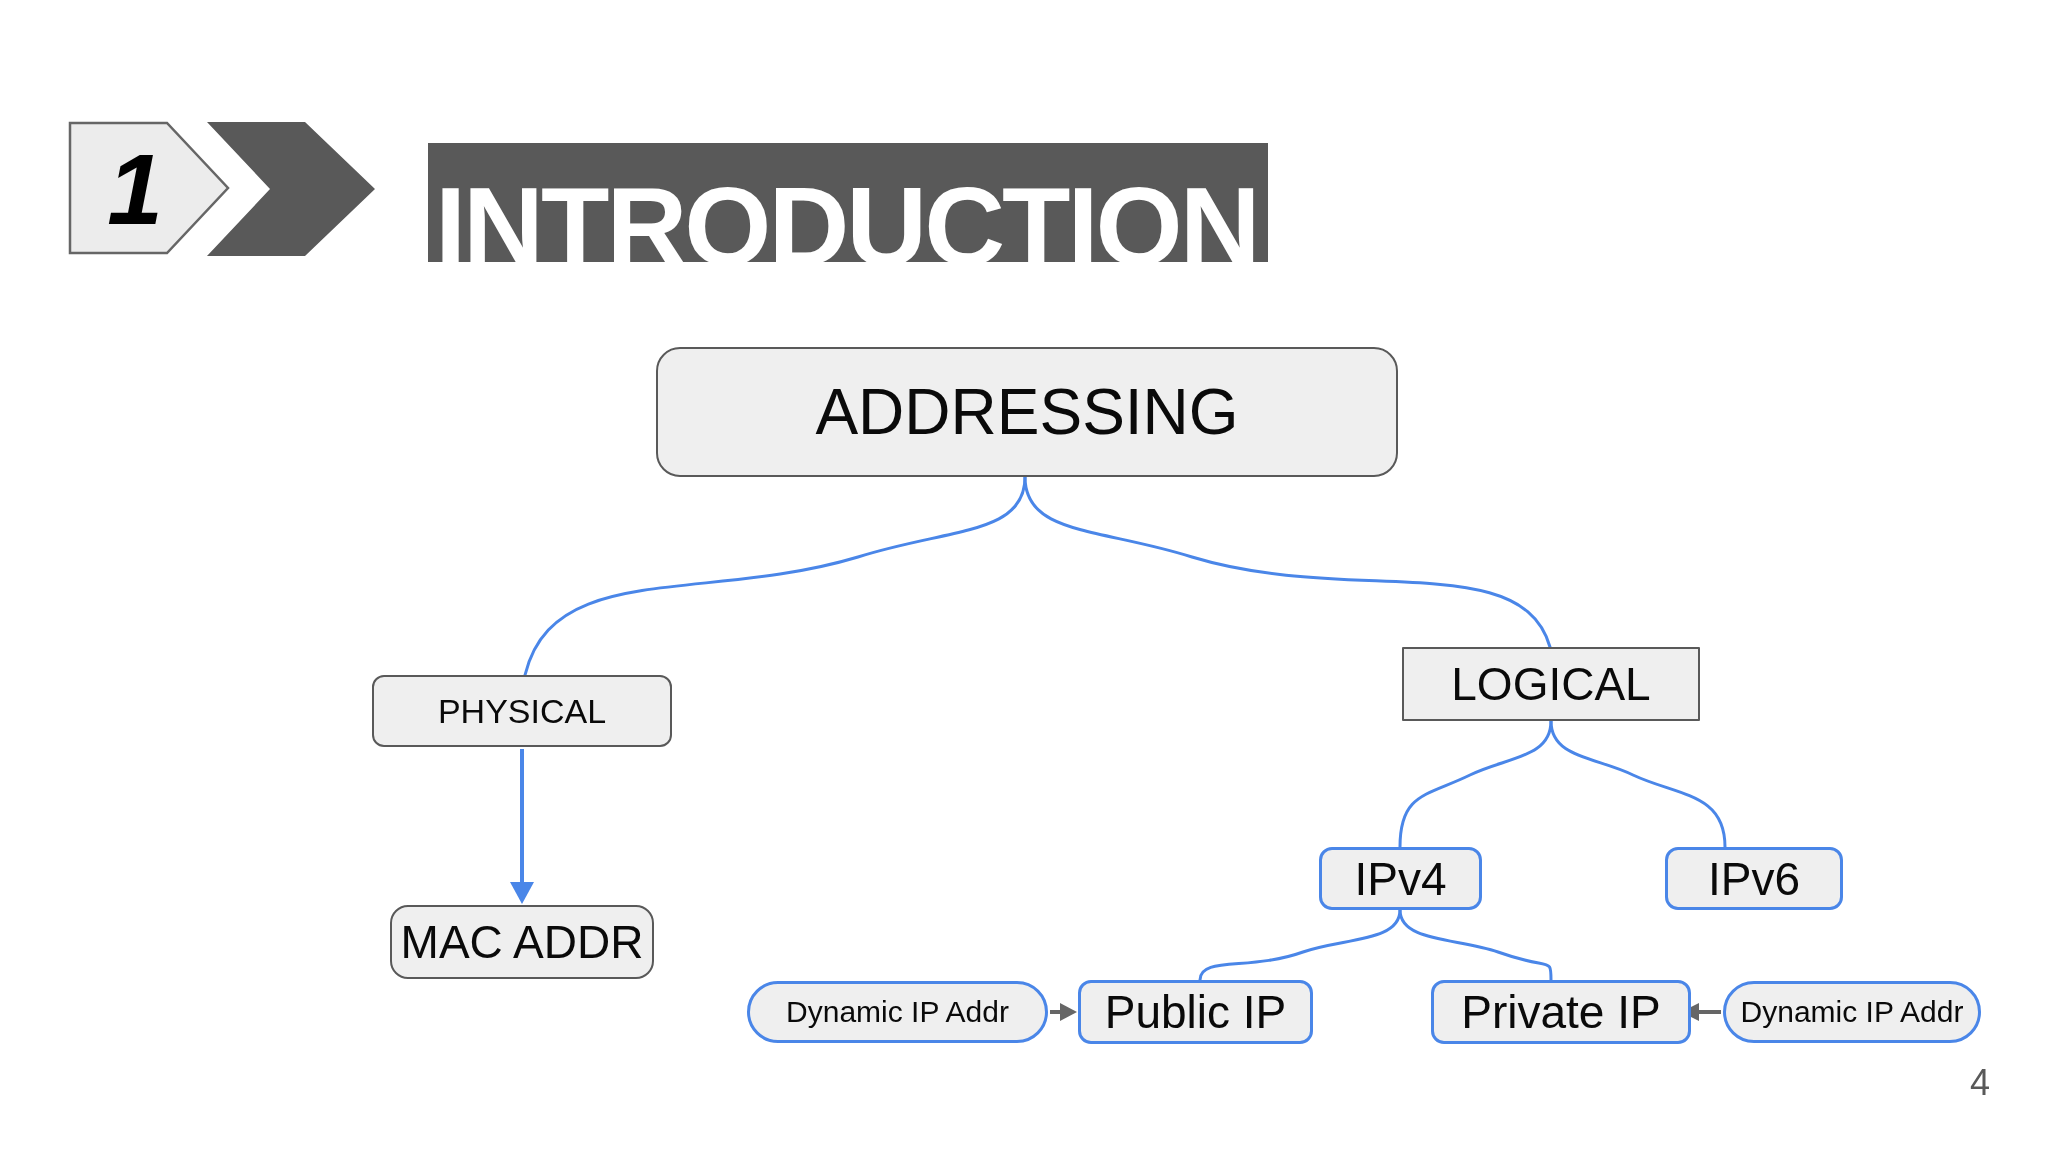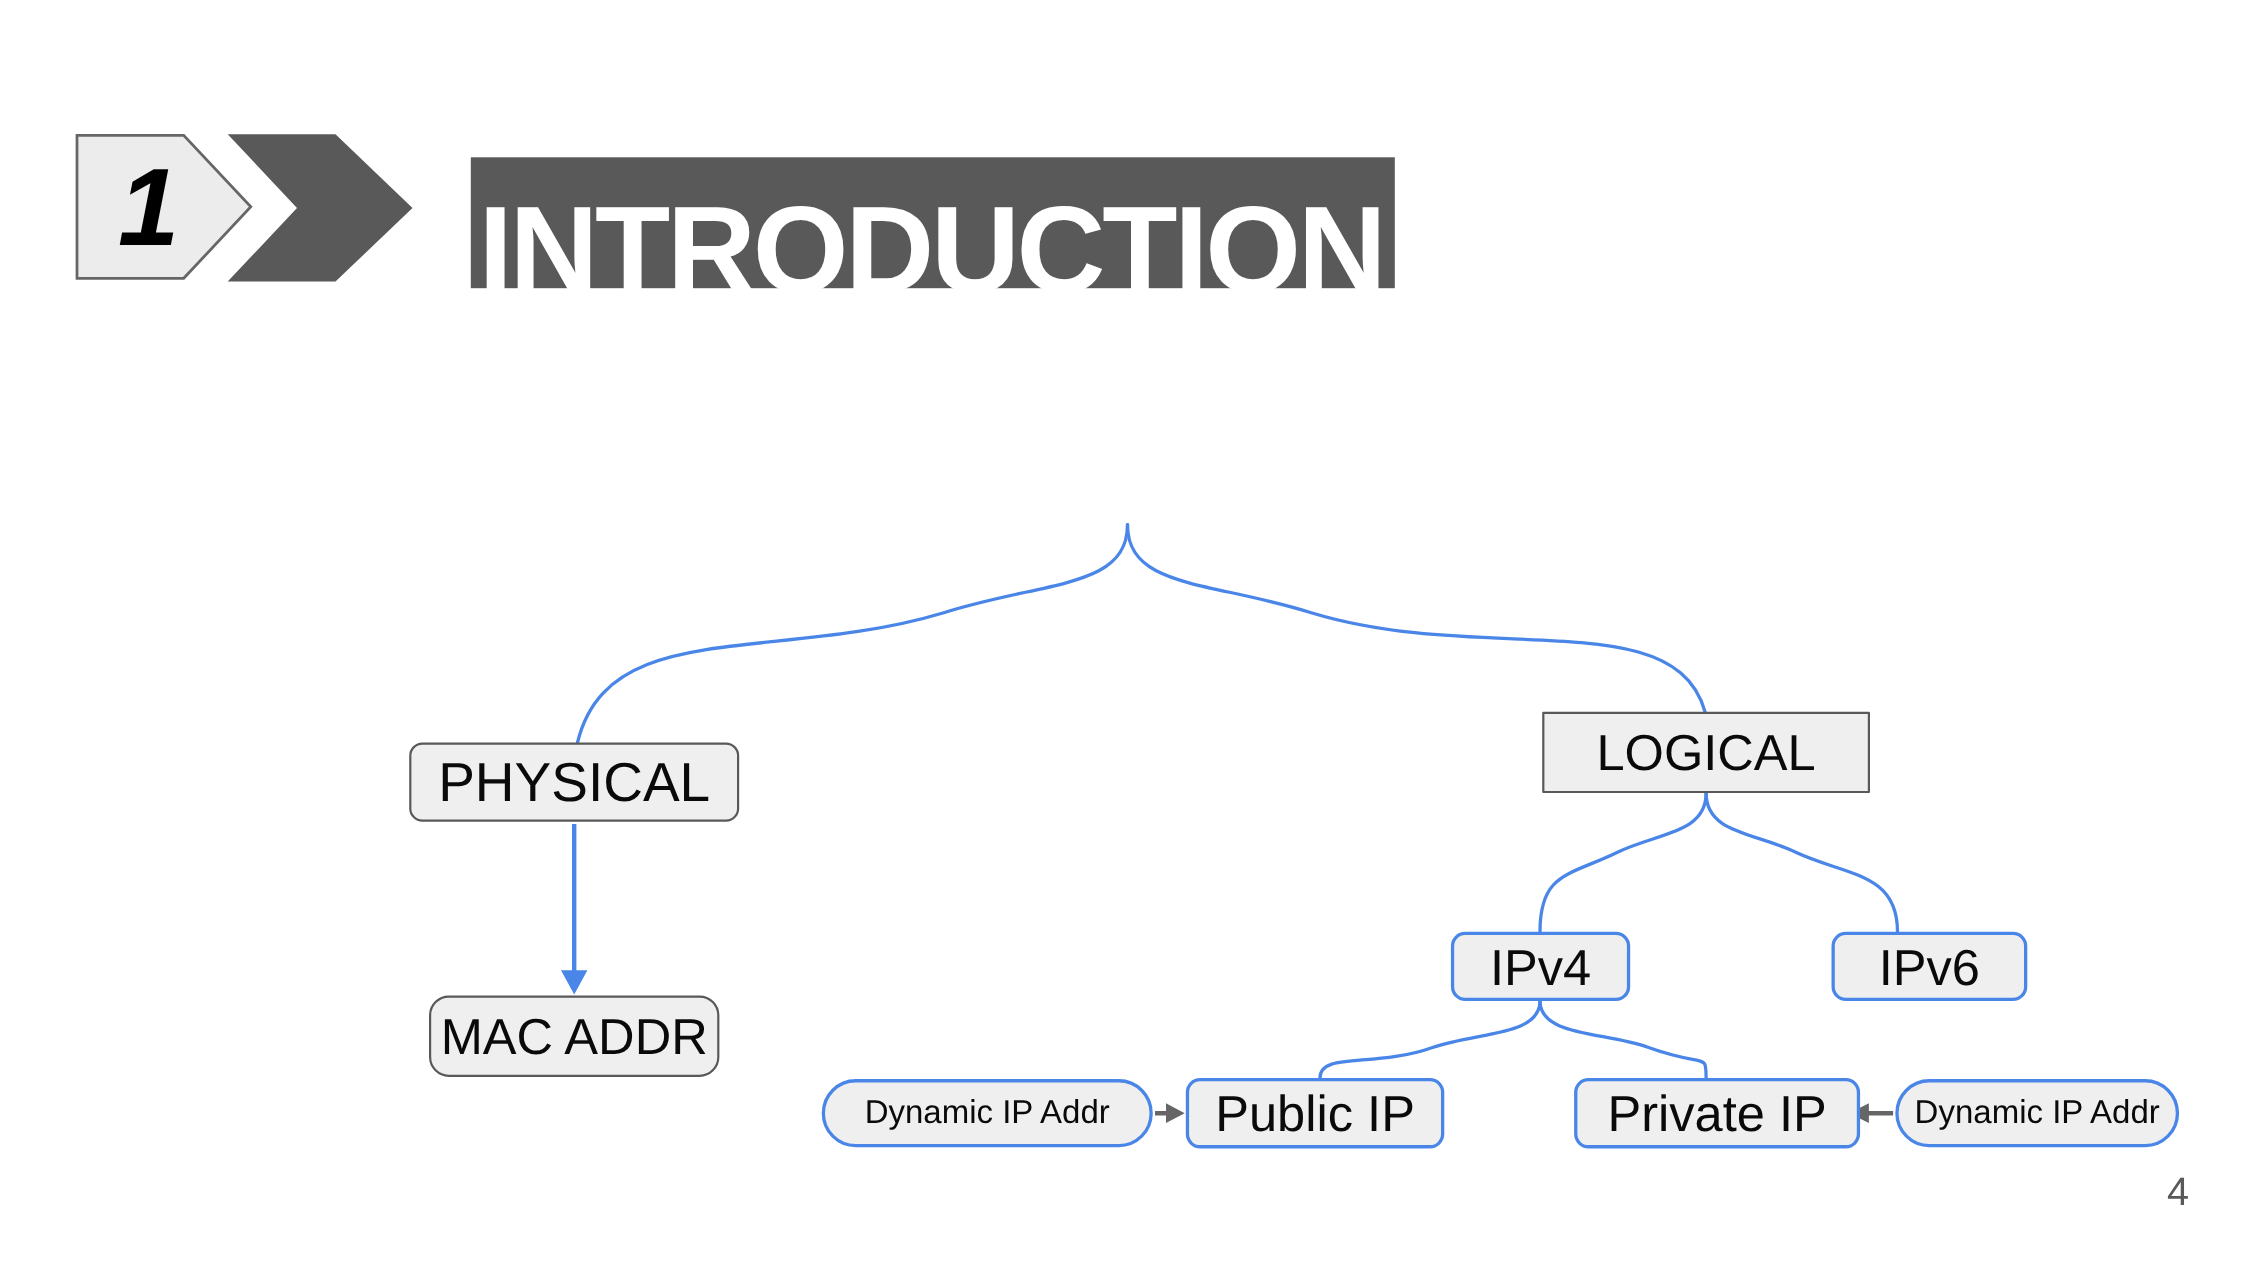--- a/index.html
+++ b/index.html
@@ -76,21 +76,21 @@
     display: flex; align-items: center; justify-content: center;
     background: var(--node-fill);
     color: var(--text);
     white-space: nowrap;
   }
   .node.gray { border: 2.5px solid var(--gray-border); }
   .node.blue { border: 3px solid var(--blue); }
   .node.pill { border: 3px solid var(--blue); border-radius: 999px; }
 
   .n-addressing { left: 656px; top: 347px; width: 742px; height: 130px; border-radius: 24px; font-size: 64px; }
-  .n-physical   { left: 372px; top: 675px; width: 300px; height: 72px;  border-radius: 12px; font-size: 50px; }
+  .n-physical   { left: 372px; top: 675px; width: 300px; height: 72px;  border-radius: 12px; font-size: 34px; }
   .n-mac        { left: 390px; top: 905px; width: 264px; height: 74px;  border-radius: 18px; font-size: 46px; }
   .n-logical    { left: 1402px; top: 647px; width: 298px; height: 74px; border-radius: 1px; font-size: 46px; }
   .n-ipv4       { left: 1319px; top: 847px; width: 163px; height: 63px; border-radius: 13px; font-size: 46px; }
   .n-ipv6       { left: 1645px; top: 847px; width: 178px; height: 63px; border-radius: 13px; font-size: 46px; margin-left: 20px; }
   .n-public     { left: 1078px; top: 980px; width: 235px; height: 64px; border-radius: 13px; font-size: 46px; }
   .n-private    { left: 1431px; top: 980px; width: 260px; height: 64px; border-radius: 13px; font-size: 46px; }
   .n-dynamic    { left: 747px;  top: 981px; width: 301px; height: 62px; font-size: 30px; }
   .n-static     { left: 1723px; top: 981px; width: 258px; height: 62px; font-size: 30px; }
 
   .page-number {
@@ -127,20 +127,23 @@
 
     <line class="arrow-line-gray" x1="1721" y1="1012" x2="1697" y2="1012"></line>
     <polygon class="arrow-head-gray" points="1681,1012 1699,1003 1699,1021"></polygon>
   </svg>
 
   <div class="step-number">1</div>
   <div class="title-banner">
     <span>INTRODUCTION</span>
   </div>
 
+  <div class="node gray n-addressing">
+    <span>ADDRESSING</span>
+  </div>
   <div class="node gray n-physical">
     <span>PHYSICAL</span>
   </div>
   <div class="node gray n-mac">
     <span>MAC ADDR</span>
   </div>
   <div class="node gray n-logical">
     <span>LOGICAL</span>
   </div>
   <div class="node blue n-ipv4">

